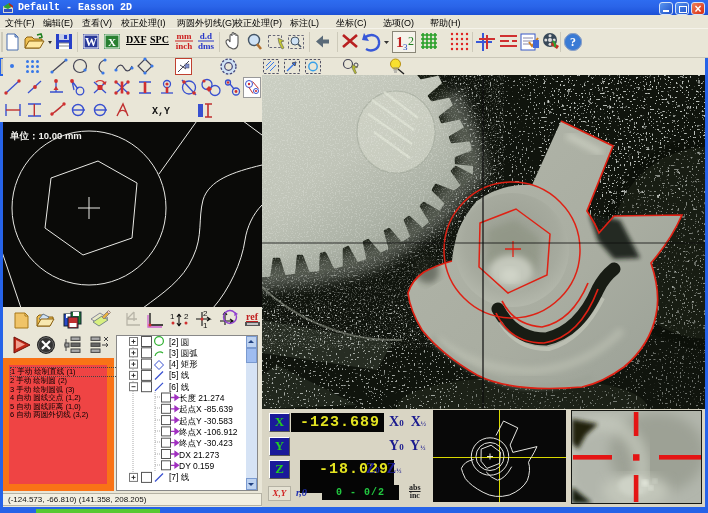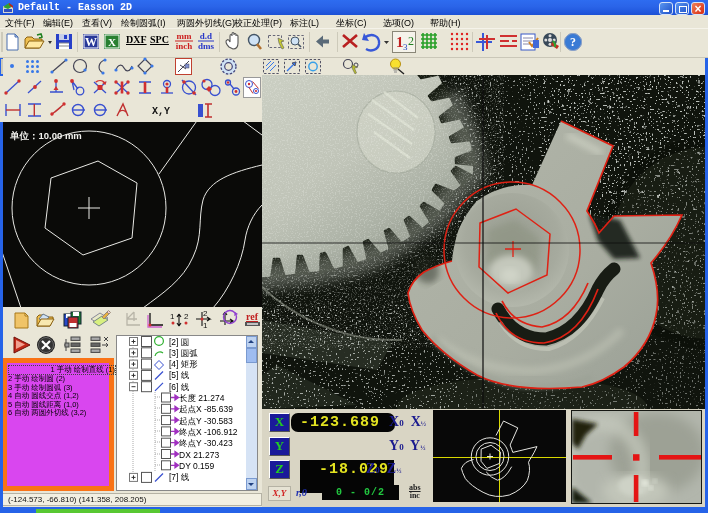--- a/index.html
+++ b/index.html
@@ -12,21 +12,21 @@
 #bmax{left:675px;background:linear-gradient(135deg,#5a96f0,#1e50c8);}
 #bclose{left:691px;background:linear-gradient(135deg,#f0815a,#d82a10);}
 #menubar{left:0;top:15px;width:708px;height:13px;background:#e9e6d7;font:9px "Liberation Sans",sans-serif;color:#000;}
 .mi{position:absolute;top:2px;white-space:nowrap;}
 #tb1{left:0;top:28px;width:708px;height:28px;background:#e9e6d7;border-top:1px solid #f5f3ea;border-bottom:1px solid #cac7b8;}
 #tb3{left:0;top:76px;width:262px;height:23px;background:#e9e6d7;}
 #tb4{left:0;top:99px;width:262px;height:23px;background:#e9e6d7;}
 #cad{left:3px;top:122px;width:259px;height:185px;background:#0a0a08;}
 #tb5{left:3px;top:307px;width:259px;height:26px;background:#e9e6d7;}
 #tb6{left:3px;top:333px;width:113px;height:25px;background:#e9e6d7;}
-#listbox{left:2px;top:358px;width:112px;height:133px;background:#d946ef;border:5px solid #f97316;box-sizing:border-box;font:7.5px "Liberation Sans",sans-serif;text-align:right;}
+#listbox{left:2px;top:358px;width:112px;height:133px;background:#ef4444;border:7px solid #f97316;box-sizing:border-box;font:7.5px "Liberation Sans",sans-serif;}
 .li{position:absolute;left:1px;white-space:nowrap;color:#000;}
 #tree{left:116px;top:335px;width:142px;height:156px;background:#fff;border:1px solid #888;box-sizing:border-box;overflow:hidden;}
 #statusbar{left:0px;top:491px;width:265px;height:16px;background:#e9e6d7;}
 #statusin{left:2px;top:2px;width:260px;height:13px;background:#f2efe2;border:1px solid #b5b2a4;box-sizing:border-box;font:8px "Liberation Sans",sans-serif;color:#111;padding-left:5px;line-height:11px;white-space:nowrap;}
 #botstrip{left:0;top:507px;width:708px;height:6px;background:#2663e8;}
 #greenseg{left:36px;top:509px;width:124px;height:4px;background:#58c832;}
 #bleft{left:0;top:15px;width:3px;height:498px;background:#2663e8;}
 #bright{left:705px;top:15px;width:3px;height:498px;background:#2663e8;}
 #camera{left:262px;top:75px;width:443px;height:334px;}
 #bpan{left:262px;top:409px;width:443px;height:98px;background:#d9d5c4;}
@@ -329,21 +329,21 @@
 <path d="M218,148 L254,134 L288,159 L285,200 L246,218 L217,192 Z" stroke-width="1.5"></path>
 <path d="M243,174 h16 M251,166 v16" stroke-width="1.3"></path>
 </g>
 <path d="M221,0 V334" stroke="#0c0c0c" stroke-width="1.4" opacity="0.85"></path>
 <path d="M0,168 H443" stroke="#0c0c0c" stroke-width="1.2" opacity="0.8"></path>
 </svg>
 <div class="abs" id="bpan"></div>
 <div class="abs xyzbtn" style="left:269px;top:413px;">X</div>
 <div class="abs xyzbtn" style="left:269px;top:437px;">Y</div>
 <div class="abs xyzbtn" style="left:269px;top:460px;">Z</div>
-<div class="abs lcd" style="left:291px;top:413px;width:89px;height:19px;line-height:19px;padding-right:15px;border-radius:7px;">-123.689</div>
+<div class="abs lcd" style="left:291px;top:413px;width:89px;height:19px;line-height:19px;padding-right:4px;">-123.689</div>
 <div class="abs lcd" style="left:300px;top:460px;width:89px;height:33px;line-height:19px;padding-right:5px;">-18.029</div>
 <div class="abs zlab" style="left:389px;top:414px;">X<span style="font-size:9px">0</span>&nbsp; X<span style="font-size:7px">½</span></div>
 <div class="abs zlab" style="left:389px;top:438px;">Y<span style="font-size:9px">0</span>&nbsp; Y<span style="font-size:7px">½</span></div>
 <div class="abs zlab" style="left:366px;top:461px;">Z<span style="font-size:9px">0</span>&nbsp; Z<span style="font-size:7px">½</span></div>
 <div class="abs" style="left:268px;top:486px;width:23px;height:15px;background:#e6e3d4;border:1px solid #b5b2a4;box-sizing:border-box;color:#d02020;font:bold italic 9px 'Liberation Serif',serif;text-align:center;line-height:13px;">X,Y</div>
 <div class="abs" style="left:296px;top:487px;color:#2030b0;font:bold italic 10px 'Liberation Serif',serif;">r,θ</div>
 <div class="abs" style="left:322px;top:485px;width:77px;height:15px;background:#050505;color:#22c840;font:bold 10px 'Liberation Mono',monospace;text-align:center;line-height:15px;letter-spacing:1px;">0 - 0/2</div>
 <div class="abs" style="left:409px;top:484px;color:#222;font:bold 8px 'Liberation Serif',serif;line-height:8px;text-align:center;"><u>abs</u><br>inc</div>
 <svg class="abs" style="left:433px;top:410px;width:133px;height:92px;background:#080808" viewBox="0 0 133 92">
 <path d="M66.5,0 V92 M0,47.5 H133" stroke="#d8d800" stroke-width="1"></path>
@@ -383,21 +383,21 @@
 <rect x="61.8" y="1" width="4.6" height="24"></rect>
 <rect x="61.8" y="64" width="4.6" height="27"></rect>
 </g>
 </svg>
 <div class="abs" id="bleft"></div>
 <div class="abs" id="bright"></div>
 <div class="abs" id="menubar">
 <span class="mi" style="left:5px">文件(F)</span>
 <span class="mi" style="left:43px">编辑(E)</span>
 <span class="mi" style="left:82px">查看(V)</span>
-<span class="mi" style="left:121px">绘制圆弧(I)</span>
+<span class="mi" style="left:121px">校正处理(I)</span>
 <span class="mi" style="left:177px">两圆外切线(G)</span>
 <span class="mi" style="left:234px">校正处理(P)</span>
 <span class="mi" style="left:290px">标注(L)</span>
 <span class="mi" style="left:336px">坐标(C)</span>
 <span class="mi" style="left:383px">选项(O)</span>
 <span class="mi" style="left:430px">帮助(H)</span>
 </div>
 <div class="abs" id="tb1"></div>
 <svg class="abs" style="left:0;top:57px;width:708px;height:19px" viewBox="0 0 708 19">
 <rect x="1" y="2" width="2" height="15" fill="#cdcaba"></rect>

